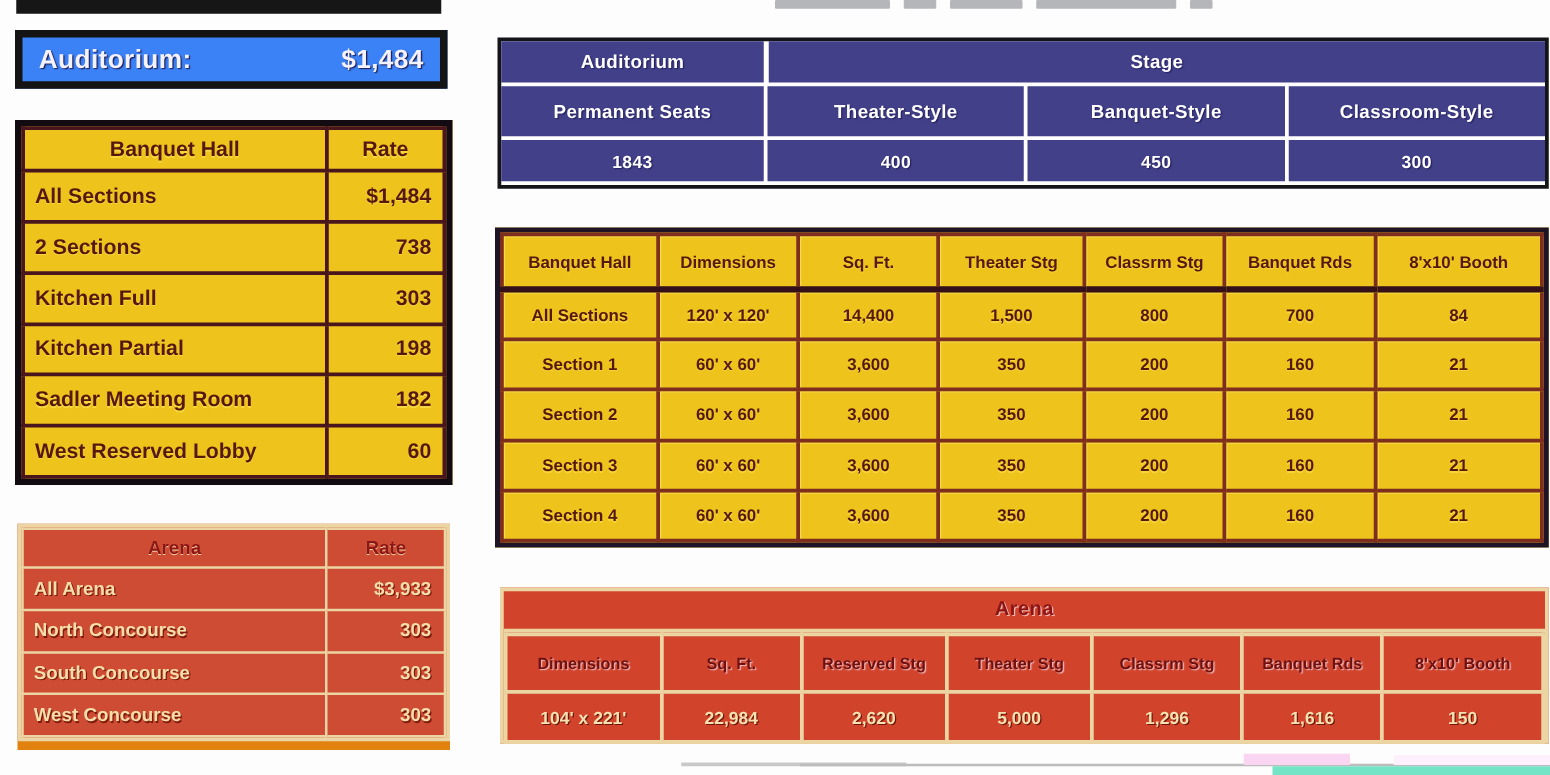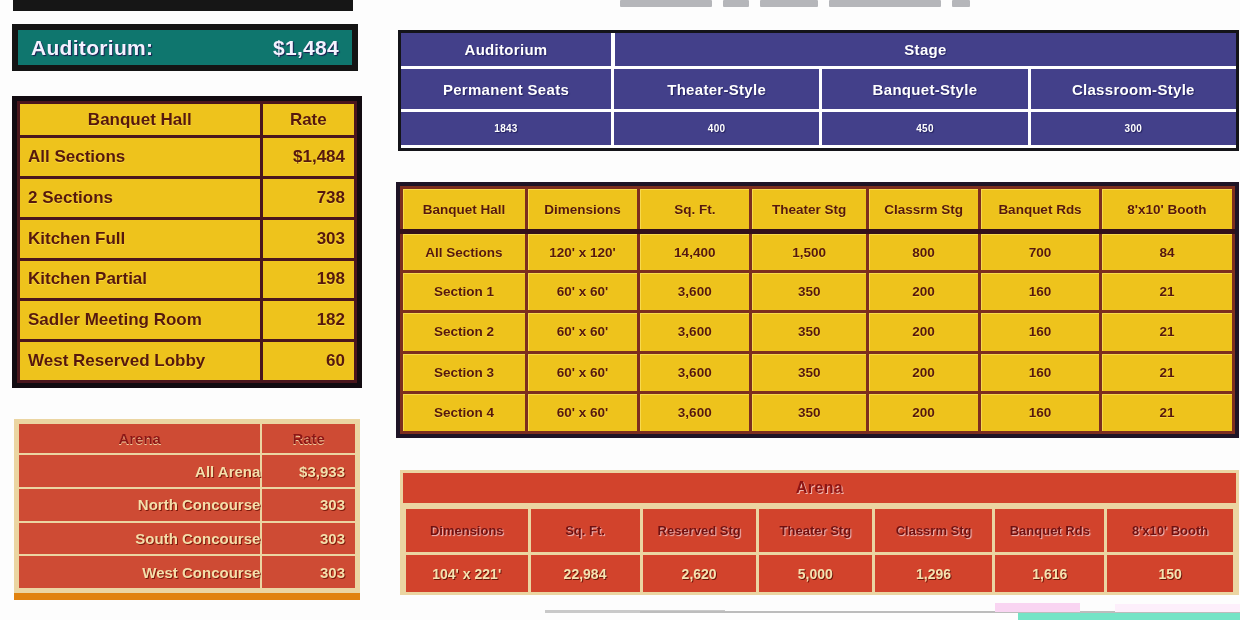--- a/index.html
+++ b/index.html
@@ -19,21 +19,21 @@
   #crop-heading span { display:block; height:7px; background:#b5b6ba; border-radius:1px; }
   #bottom-line { left:640px; top:611px; width:600px; height:2px; background:#bcbcbc; }
   #bottom-grayblock { left:545px; top:610px; width:180px; height:3px; background:#c9c9c9; }
   #bottom-pink { left:995px; top:603px; width:85px; height:9px; background:#f9d5f2; }
   #bottom-pale { left:1115px; top:604px; width:125px; height:8px; background:#fdeffb; }
   #bottom-teal { left:1018px; top:613px; width:222px; height:7px; background:#74e4c6; }
 
   
   #auditorium-bar {
     left:12px; top:24px; width:346px; height:47px;
-    background:#0f766e; border:6px solid #141414;
+    background:#3b82f6; border:6px solid #141414;
     display:flex; align-items:center; justify-content:space-between;
     padding:16px 13px; color:#f4f2ff; font-size:21px; letter-spacing:.3px;
     text-shadow:1px 1px 1px #1d1a4e;
   }
 
   
   #banquet-rates-box {
     left:12px; top:96px; width:350px; height:292px;
     border:5px solid #120b11; background:#eec31c;
   }
@@ -53,37 +53,37 @@
   #arena-rates-box {
     left:14px; top:419px; width:346px; height:174px;
     border:3px solid #ebd5a2; background:#ce4b34;
   }
   #arena-rates-box table { width:100%; height:100%; border-collapse:collapse; table-layout:fixed; }
   #arena-rates-box th, #arena-rates-box td { border:2px solid #ebd5a2; font-size:15px; }
   #arena-rates-box tr.hdr { height:26px; }
   #arena-rates-box tr.row { height:28px; }
   #arena-rates-box th { color:#8c1515; text-shadow:0 1px 0 #f0cf9d; text-align:center; }
   #arena-rates-box td { color:#f4dfab; text-shadow:1px 1px 0 #7c1a0c; }
-  #arena-rates-box td.name { text-align:right; padding-left:8px; }
+  #arena-rates-box td.name { text-align:left; padding-left:8px; }
   #arena-rates-box td.rate { text-align:right; padding-right:10px;margin-left:24px; }
   #arena-orange { left:14px; top:593px; width:346px; height:7px; background:#e1820f; }
 
   
   #auditorium-stage-box {
     left:398px; top:30px; width:841px; height:121px;
     border:3px solid #141419; background:#ffffff;
     display:grid; grid-template-rows:33px 40px 33px; row-gap:3px;
   }
   .as-row1 { display:grid; grid-template-columns:210px 1fr; column-gap:4px; }
   .as-row4 { display:grid; grid-template-columns:210px 1fr 1fr 1fr; column-gap:3px; }
   .navy-cell {
     background:#43408a; color:#ffffff; display:flex; align-items:center; justify-content:center;
     font-size:15px; text-shadow:1px 1px 1px #23205e; letter-spacing:.3px;
   }
-  .navy-cell.val { font-size:10px; }
+  .navy-cell.val { font-size:14px; }
 
   
   #banquet-details-box {
     left:396px; top:182px; width:843px; height:256px;
     border:4px solid #1e1426; background:#eec31c;
   }
   #banquet-details-box table { width:100%; height:100%; border-collapse:collapse; table-layout:fixed; }
   #banquet-details-box th, #banquet-details-box td {
     border:3px solid #7d2e1e; color:#56180d; text-align:center;
     font-size:13.5px; text-shadow:0 1px 0 rgba(255,230,90,.55);

